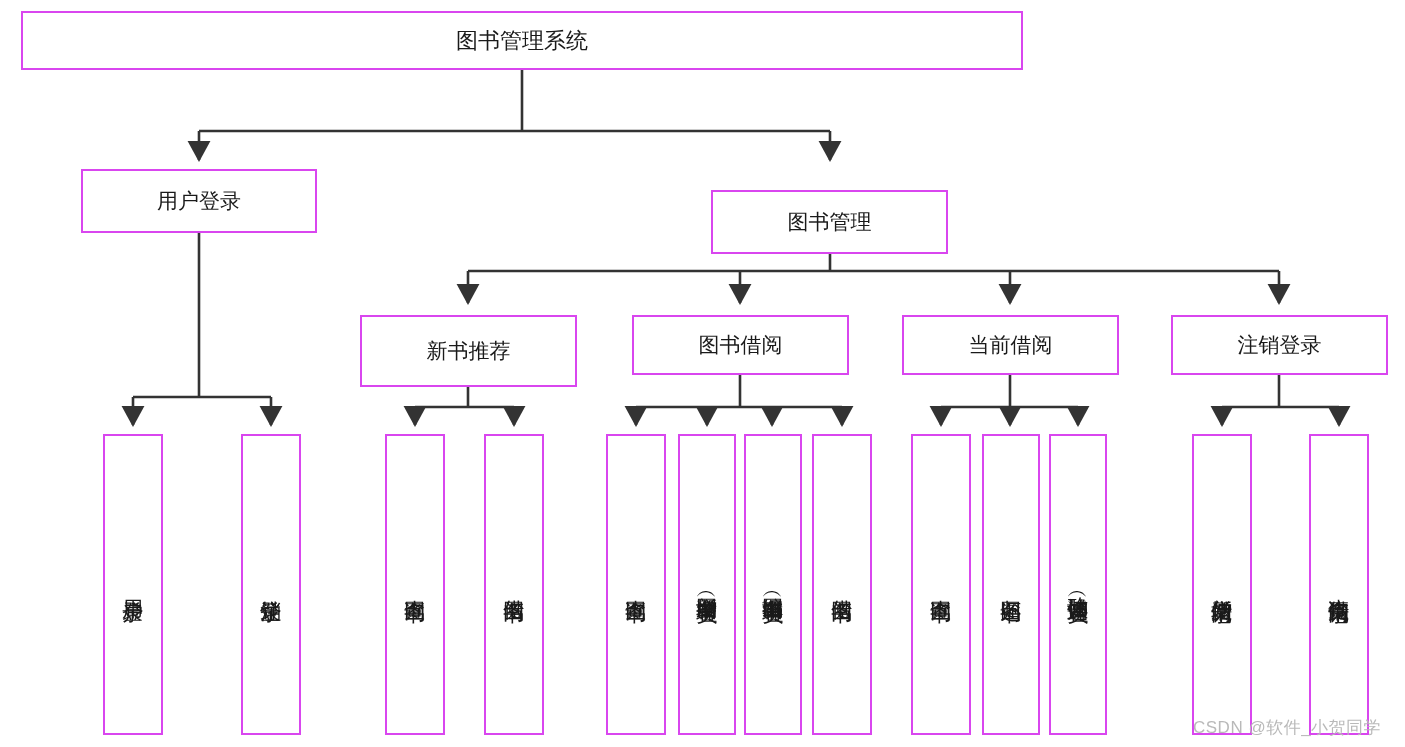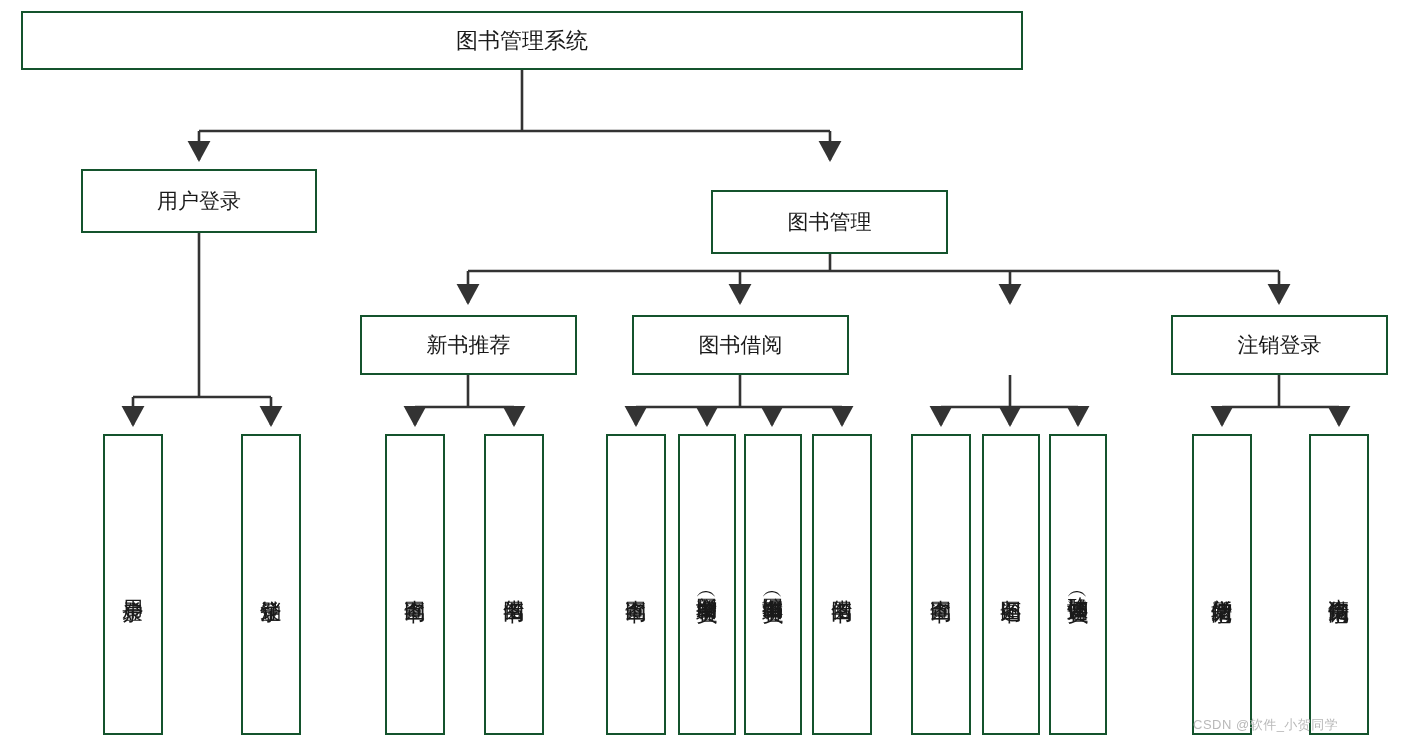--- a/index.html
+++ b/index.html
@@ -23,21 +23,21 @@
     left: 0;
     top: 0;
     width: 1405px;
     height: 747px;
     pointer-events: none;
   }
   .node {
     position: absolute;
     box-sizing: border-box;
     background: #ffffff;
-    border: 2px solid #14532d;
+    border: 2px solid #d946ef;
     display: flex;
     align-items: center;
     justify-content: center;
     color: #1a1a1a;
   }
   .node.root {
     border-width: 2px;
   }
   .node-label {
     display: block;
@@ -59,21 +59,21 @@
     writing-mode: vertical-rl;
     text-orientation: upright;
     font-size: 21px;
     line-height: 1.32;
     letter-spacing: 1px;
     white-space: nowrap;
     max-height: 100%;
   }
   .watermark {
     position: absolute;
-    font-size: 13px;
+    font-size: 17px;
     color: #b9b9b9;
     letter-spacing: 0.5px;
     white-space: nowrap;
     user-select: none;
   }
 </style>
 </head>
 <body>
 
 <div id="diagram-canvas">
@@ -132,26 +132,29 @@
     <span class="node-label">图书管理系统</span>
   </div>
 
   <div class="node horiz" style="left:81px; top:169px; width:236px; height:64px;">
     <span class="node-label">用户登录</span>
   </div>
   <div class="node horiz" style="left:711px; top:169px; width:237px; height:64px;margin-top:21px;">
     <span class="node-label">图书管理</span>
   </div>
 
-  <div class="node horiz" style="left:360px; top:315px; width:217px; height:60px;">
+  <div class="node horiz" style="left:360px; top:315px; width:217px; height:72px;">
     <span class="node-label">新书推荐</span>
   </div>
   <div class="node horiz" style="left:632px; top:315px; width:217px; height:60px;">
     <span class="node-label">图书借阅</span>
   </div>
+  <div class="node horiz" style="left:902px; top:315px; width:217px; height:60px;">
+    <span class="node-label">当前借阅</span>
+  </div>
   <div class="node horiz" style="left:1171px; top:315px; width:217px; height:60px;">
     <span class="node-label">注销登录</span>
   </div>
 
   <div class="node vert" style="left:103px; top:434px; width:60px; height:301px;">
     <span class="node-label">用户登录</span>
   </div>
   <div class="node vert" style="left:241px; top:434px; width:60px; height:301px;">
     <span class="node-label">注销登录</span>
   </div>

